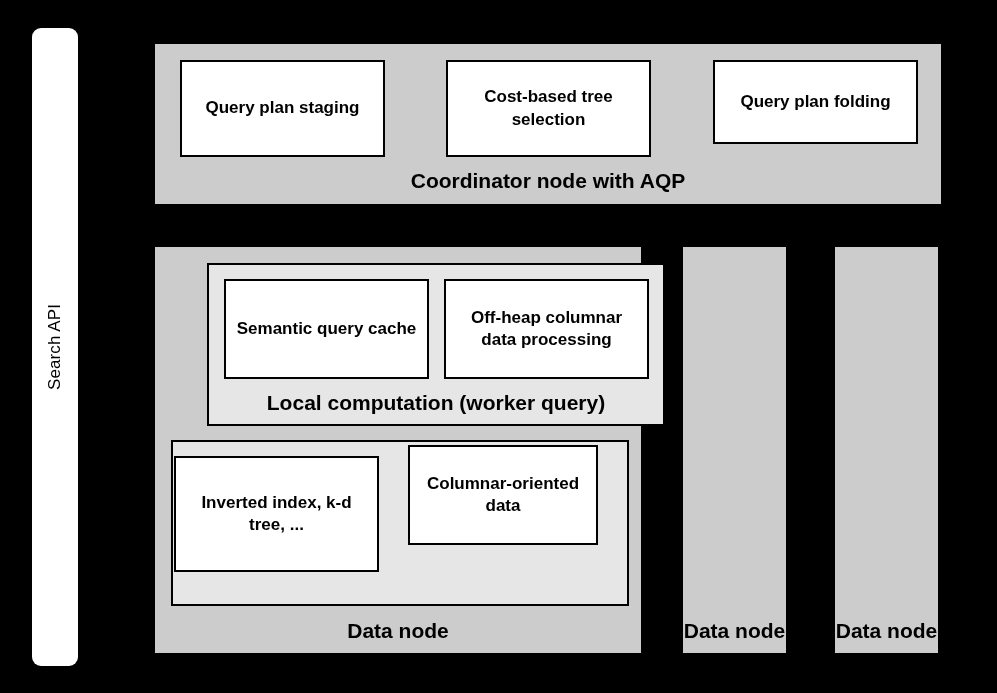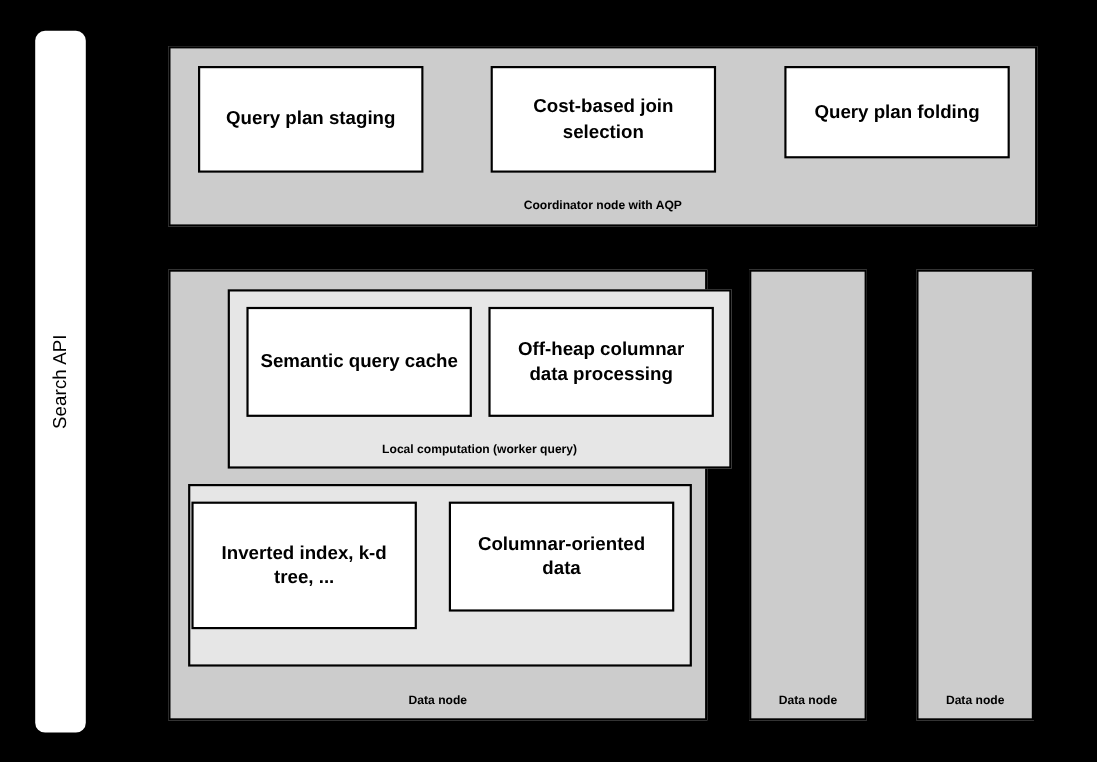--- a/index.html
+++ b/index.html
@@ -71,21 +71,21 @@
     text-align: center;
     font-size: 17px;
     line-height: 1.32;
     padding: 2px 6px;
   }
   .panel-caption {
     position: absolute;
     left: 0;
     width: 100%;
     text-align: center;
-    font-size: 11px;
+    font-size: 21px;
     white-space: nowrap;
   }
 
   
   #coordinator-node {
     left: 153px;
     top: 42px;
     width: 790px;
     height: 164px;
   }
@@ -116,21 +116,21 @@
   #box-off-heap-columnar    { left: 235px; top: 14px; width: 205px; height: 100px; }
 
   #log-structured-storage {
     left: 16px;
     top: 193px;
     width: 458px;
     height: 166px;
   }
   #log-structured-storage-caption { bottom: 9px; }
   #box-inverted-index     { left: 1px; top: 14px;  width: 205px; height: 116px; }
-  #box-columnar-oriented  { left: 235px; top: 14px; width: 205px; height: 100px; }
+  #box-columnar-oriented  { left: 235px; top: 3px; width: 190px; height: 100px; }
 
   
   #data-node-replica-1 {
     left: 681px;
     top: 245px;
     width: 107px;
     height: 410px;
   }
   #data-node-replica-2 {
     left: 833px;
@@ -149,21 +149,21 @@
     <span class="search-api-label">Search API</span>
   </div>
 
   <div class="panel-outer" id="coordinator-node">
 
     <div class="leaf-box" id="box-query-plan-staging">
       <span>Query plan staging</span>
     </div>
 
     <div class="leaf-box" id="box-cost-based-join">
-      <span>Cost-based join selection</span>
+      <span>Cost-based tree selection</span>
     </div>
 
     <div class="leaf-box" id="box-query-plan-folding">
       <span>Query plan folding</span>
     </div>
 
     <div class="panel-caption" id="coordinator-caption">Coordinator node with AQP</div>
   </div>
 
   <div class="panel-outer" id="data-node-primary">

